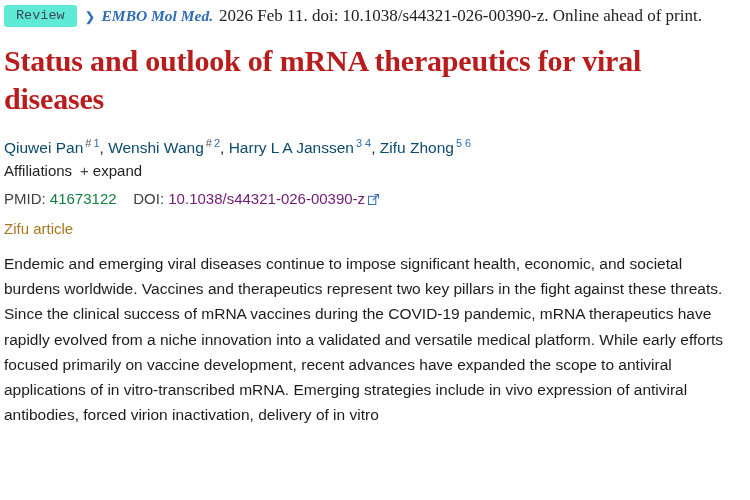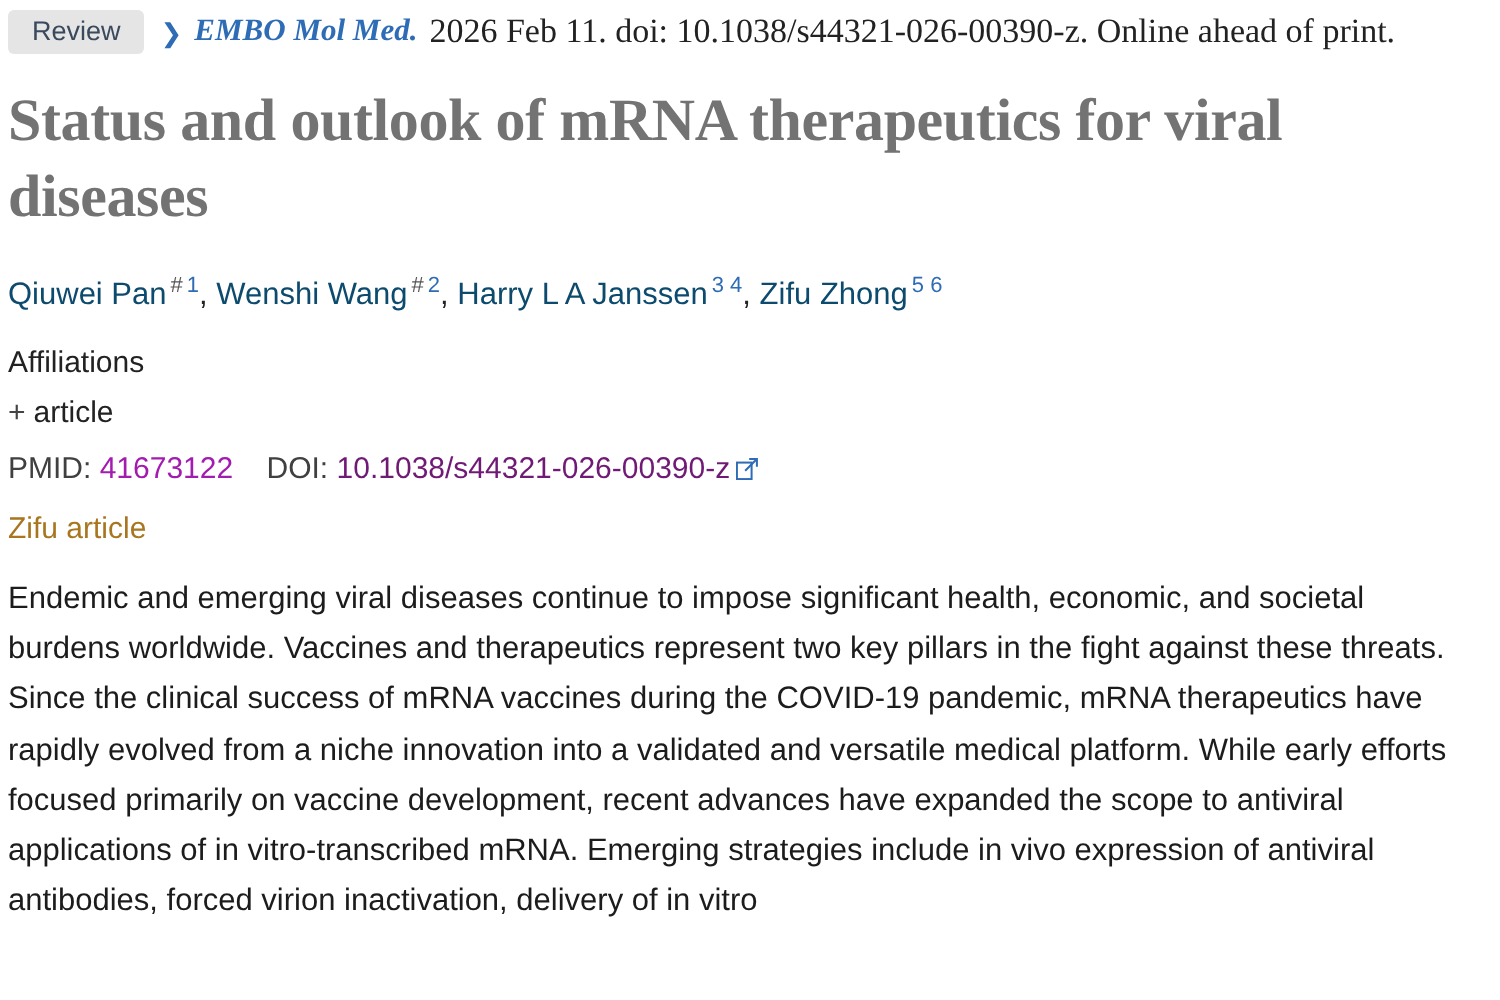--- a/index.html
+++ b/index.html
@@ -27,26 +27,26 @@
     align-items: center;
     gap: 6px;
     padding-top: 2px;
     height: 28px;
     font-family: "Liberation Sans", sans-serif;
     font-size: 14.5px;
     white-space: nowrap;
     overflow: hidden;
   }
   .badge {
-    background: #e5e5e5;
+    background: #5eead4;
     color: #3a4a5c;
     border-radius: 3px;
     padding: 4px 12px;
     font-size: 13.5px;
-    font-family: Liberation Sans, sans-serif;
+    font-family: Liberation Mono, monospace;
     line-height: 1;
   }
   .chev {
     color: #2e6cb5;
     font-size: 13px;
     margin-left: 2px;
     line-height: 1;
   }
   .journal {
     color: #2e6cb5;
@@ -61,21 +61,21 @@
     font-size: 17px;
     text-align: center;
   }
 
   
   .title {
     font-family: "Liberation Serif", serif;
     font-weight: bold;
     font-size: 30px;
     line-height: 1.28;
-    color: #737373;
+    color: #b91c1c;
     margin: 12px 0 0 0;
     letter-spacing: -0.2px;
     max-width: 716px;
   }
 
   
   .authors {
     margin-top: 16px;
     font-family: "Liberation Sans", sans-serif;
     font-size: 15.5px;
@@ -92,28 +92,27 @@
     color: #555;
     margin-left: 2px;
   }
   .sup.link {
     color: #2e6cb5;
   }
   .sep { color: #222; }
 
   
   .affil-row {
-    margin-top: 14px;
+    margin-top: 3px;
     font-family: "Liberation Sans", sans-serif;
     font-size: 15px;
     color: #222;
     display: flex;
     align-items: baseline;
     gap: 8px;
-    flex-direction: column;
   }
   .expand-btn {
     color: #222;
     cursor: pointer;
     display: inline-flex;
     align-items: baseline;
     gap: 4px;
   }
   .plus {
     color: #444;
@@ -121,21 +120,21 @@
   }
 
   
   .ids {
     margin-top: 11px;
     font-family: "Liberation Sans", sans-serif;
     font-size: 15px;
     color: #222;
   }
   .ids .lbl { color: #404040; }
-  .ids .val { color: #a21caf; }
+  .ids .val { color: #15803d; }
   .doi-link {
     color: #701a75;
     text-decoration: none;
     cursor: pointer;
   }
   .ext-icon {
     display: inline-block;
     width: 11px;
     height: 11px;
     margin-left: 3px;
@@ -182,21 +181,21 @@
   <h1 class="title">Status and outlook of mRNA therapeutics for viral diseases</h1>
 
   <div class="authors">
     <span><span class="author-name">Qiuwei Pan</span><span class="sup">#</span><span class="sup link">1</span></span><span class="sep">,&nbsp;</span><span><span class="author-name">Wenshi Wang</span><span class="sup">#</span><span class="sup link">2</span></span><span class="sep">,&nbsp;</span><span><span class="author-name">Harry L A Janssen</span><span class="sup link">3 4</span></span><span class="sep">,&nbsp;</span><span><span class="author-name">Zifu Zhong</span><span class="sup link">5 6</span></span>
   </div>
 
   <div class="affil-row">
     <span>Affiliations</span>
     <span class="expand-btn">
       <span class="plus">+</span>
-      <span>article</span>
+      <span>expand</span>
     </span>
   </div>
 
   <div class="ids">
     <span class="lbl">PMID:</span>
     <span class="val">41673122</span>
     &nbsp;&nbsp;
     <span class="lbl">DOI:</span>
     <span class="doi-link">10.1038/s44321-026-00390-z</span><span class="ext-icon"><svg width="11" height="11" viewBox="0 0 12 12">
           <rect x="0.5" y="2.5" width="8" height="9" fill="none" stroke="#2e6cb5" stroke-width="1.1"></rect>

